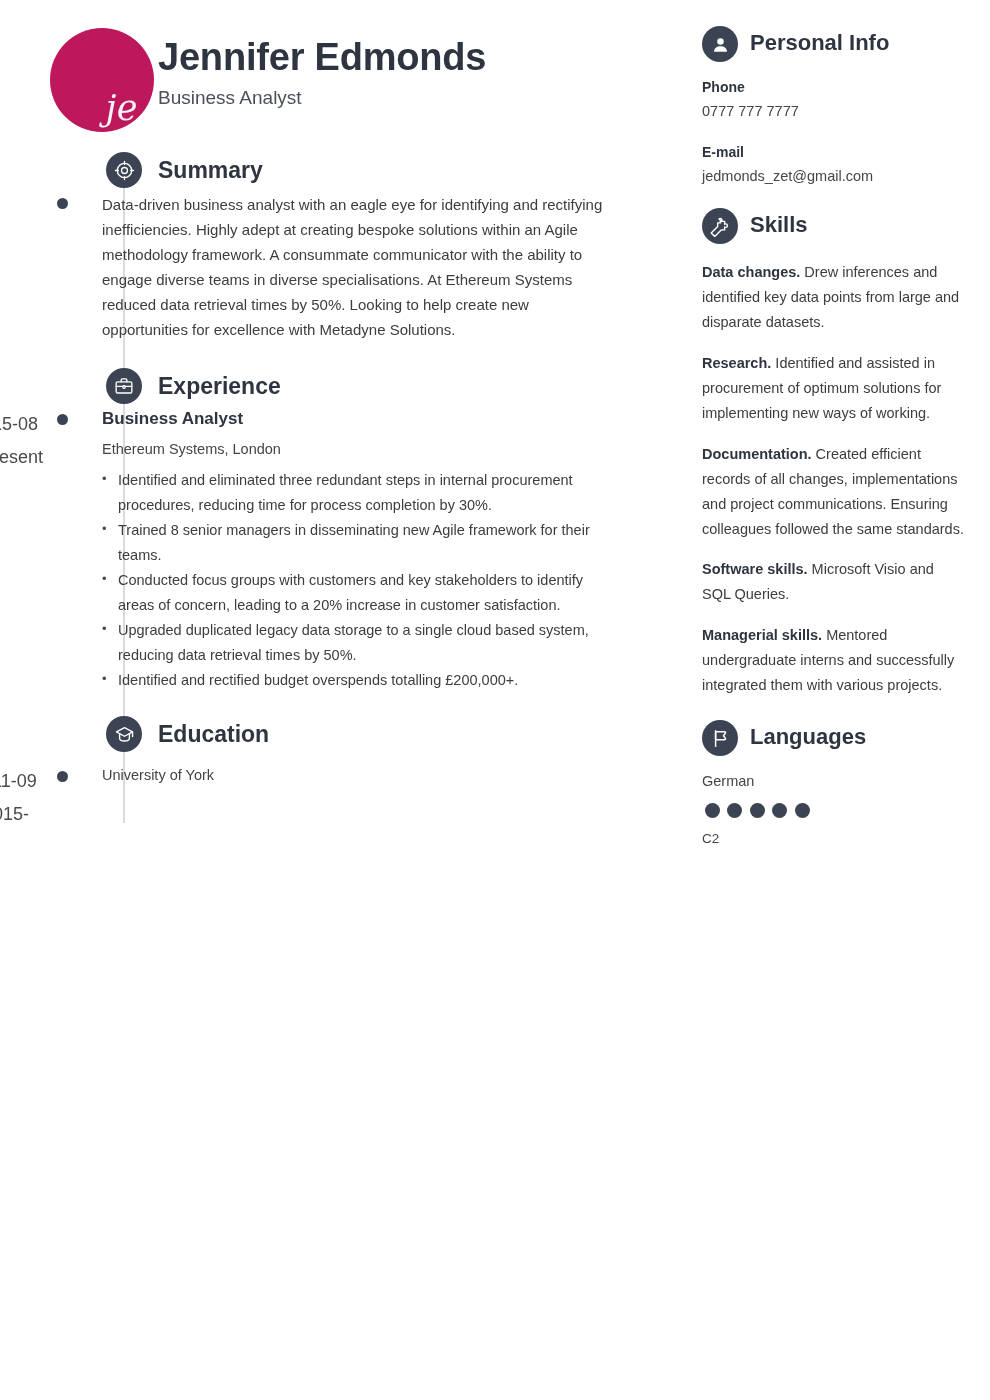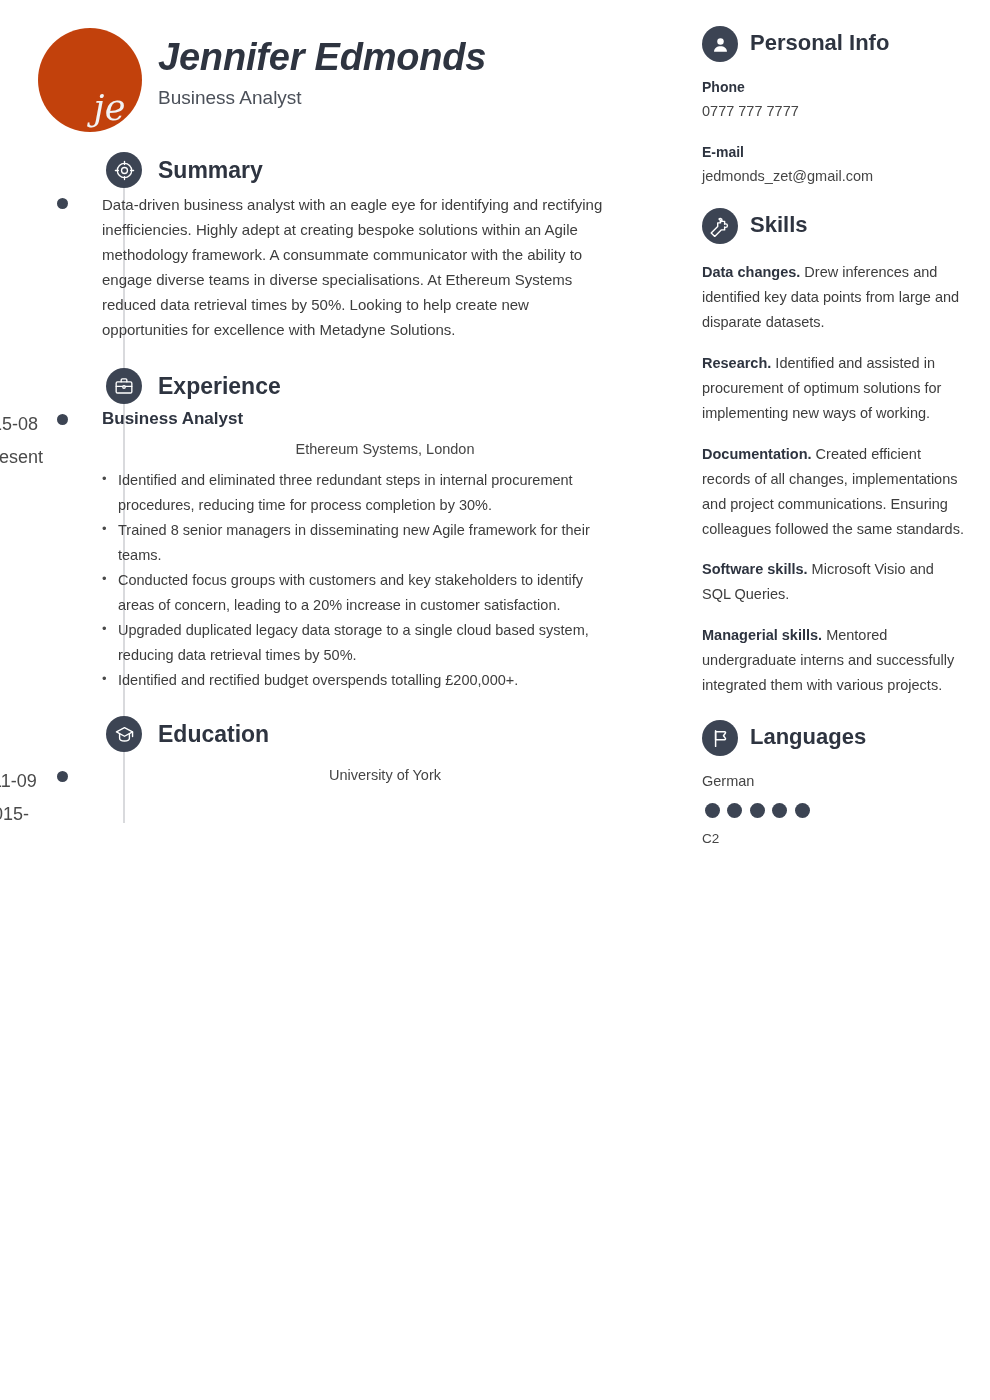--- a/index.html
+++ b/index.html
@@ -42,26 +42,26 @@
   
   .header {
     position: absolute;
     left: 38px;
     top: 26px;
     width: 630px;
     height: 110px;
   }
   .avatar {
     position: absolute;
-    left: 0;
+    left: 12px;
     top: 2px;
     width: 104px;
     height: 104px;
     border-radius: 50%;
-    background: #c2410c;
+    background: #be185d;
   }
   .avatar-monogram {
     position: absolute;
     right: 16px;
     bottom: 6px;
     font-family: "DejaVu Serif", "Liberation Serif", serif;
     font-style: italic;
     font-size: 35px;
     color: #f2f3f5;
     line-height: 1;
@@ -72,21 +72,20 @@
     left: 120px;
     top: 10px;
   }
   .full-name {
     font-size: 38px;
     font-weight: bold;
     color: #2e3440;
     letter-spacing: -0.2px;
     line-height: 1.12;
     margin: 0;
-    font-style: italic;
   }
   .job-title {
     font-size: 19px;
     color: #4b5059;
     margin: 8px 0 0 0;
     line-height: 1.2;
   }
 
   
   .rail {
@@ -180,21 +179,20 @@
     font-weight: bold;
     color: #2e3440;
     margin: 0;
     line-height: 1.3;
   }
   .entry-sub {
     font-size: 14.5px;
     color: #454545;
     margin: 9px 0 0 0;
     line-height: 1.4;
-    text-align: center;
   }
   .bullets {
     list-style: none;
     margin: 9px 0 0 0;
     padding: 0;
     max-width: 505px;
   }
   .bullets li {
     position: relative;
     padding-left: 16px;

